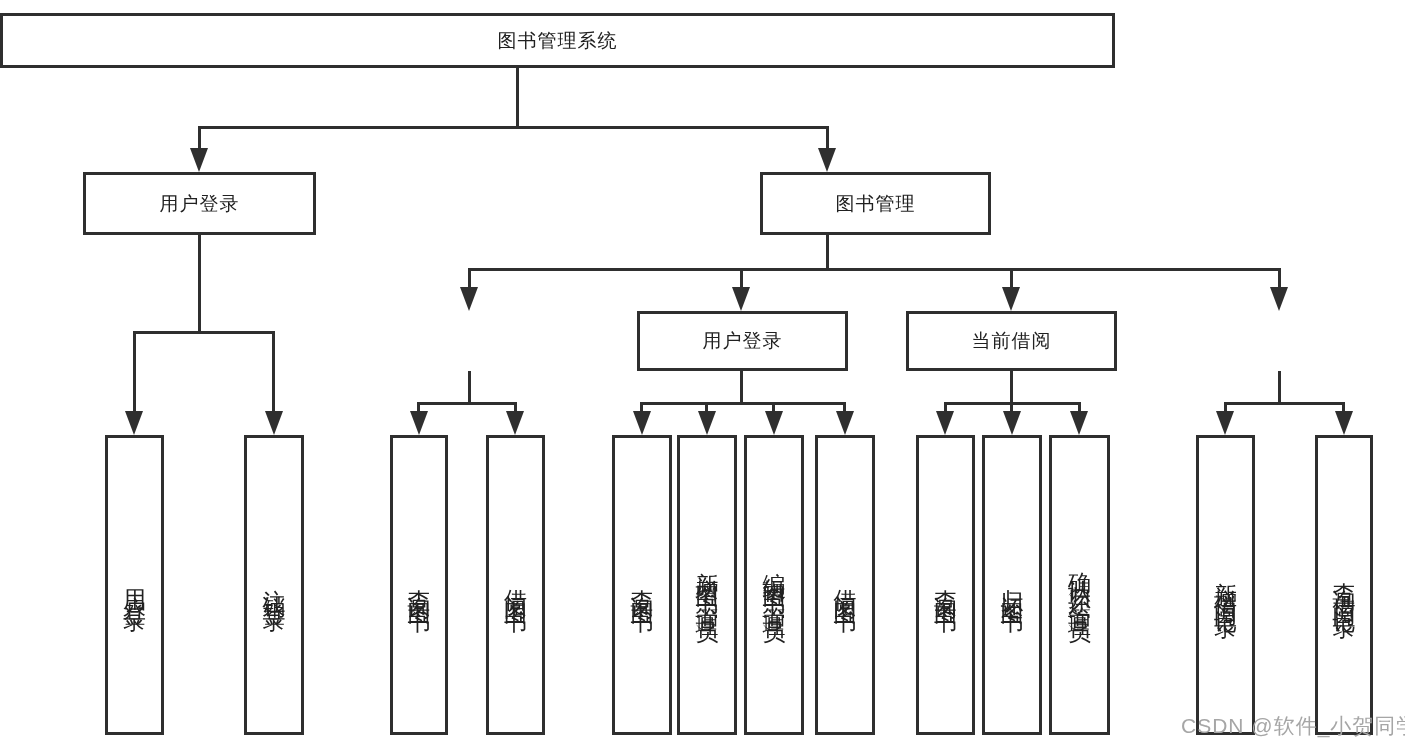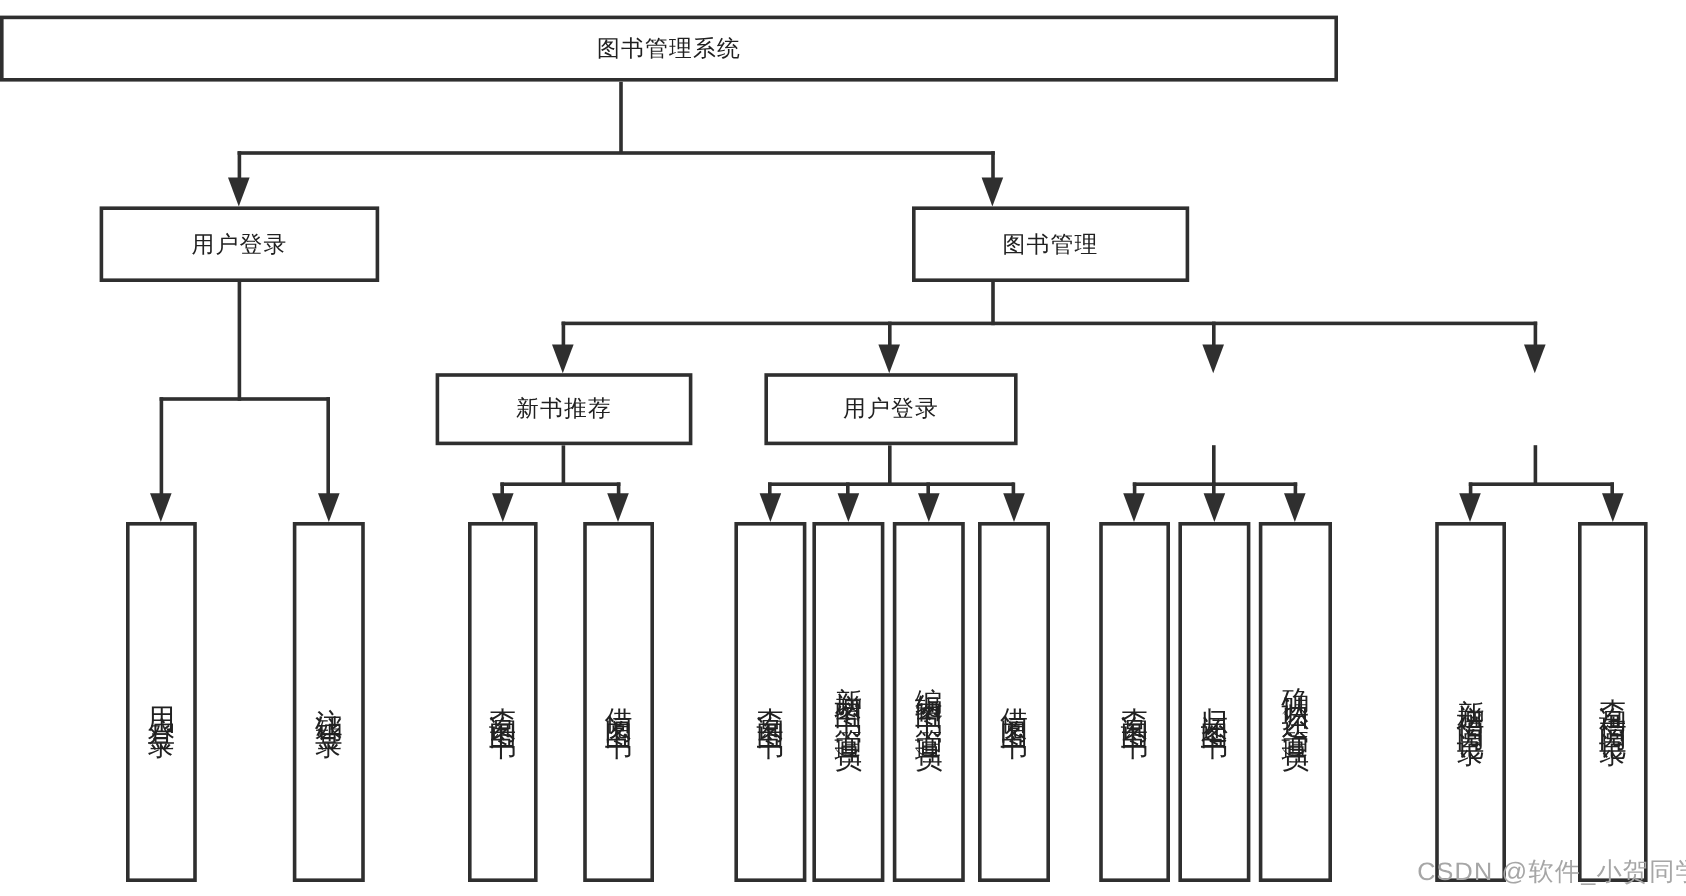--- a/index.html
+++ b/index.html
@@ -68,24 +68,24 @@
 <body>
 
 <div class="canvas">
 
   <div class="box" style="left:0; top:13px; width:1115px; height:55px;">图书管理系统</div>
 
   <div class="box" style="left:83px; top:172px; width:233px; height:63px;">用户登录</div>
 
   <div class="box" style="left:712px; top:172px; width:231px; height:63px;margin-left:48px;">图书管理</div>
 
-  <div class="box" style="left:363px; top:311px; width:214px; height:60px;">新书推荐</div>
 
   <div class="box" style="left:637px; top:311px; width:211px; height:60px;">用户登录</div>
 
+  <div class="box" style="left:906px; top:311px; width:211px; height:60px;">当前借阅</div>
 
 
   <div class="box vbox" style="left:105px; top:435px; width:59px; height:300px;">
     <span>用户登录</span>
   </div>
   <div class="box vbox" style="left:244px; top:435px; width:60px; height:300px;">
     <span>注销登录</span>
   </div>
 
   <div class="box vbox" style="left:390px; top:435px; width:58px; height:300px;">

